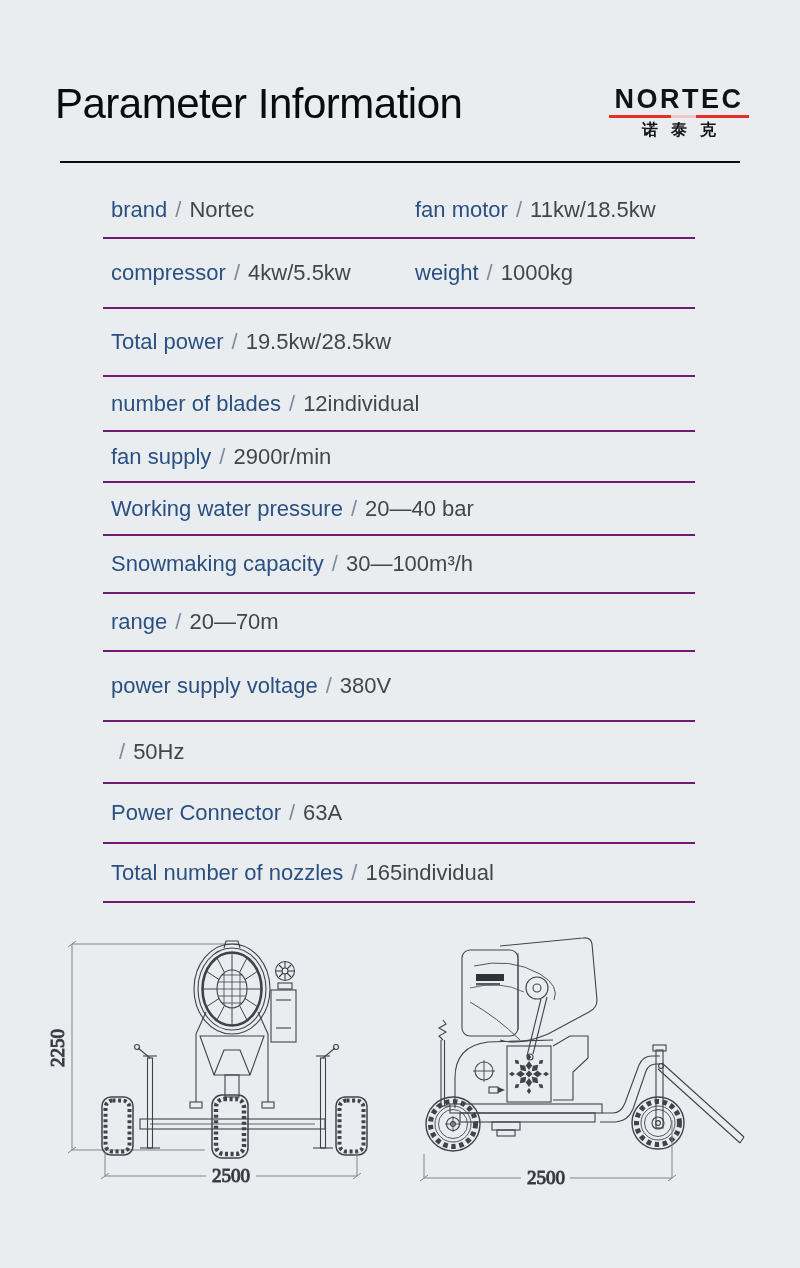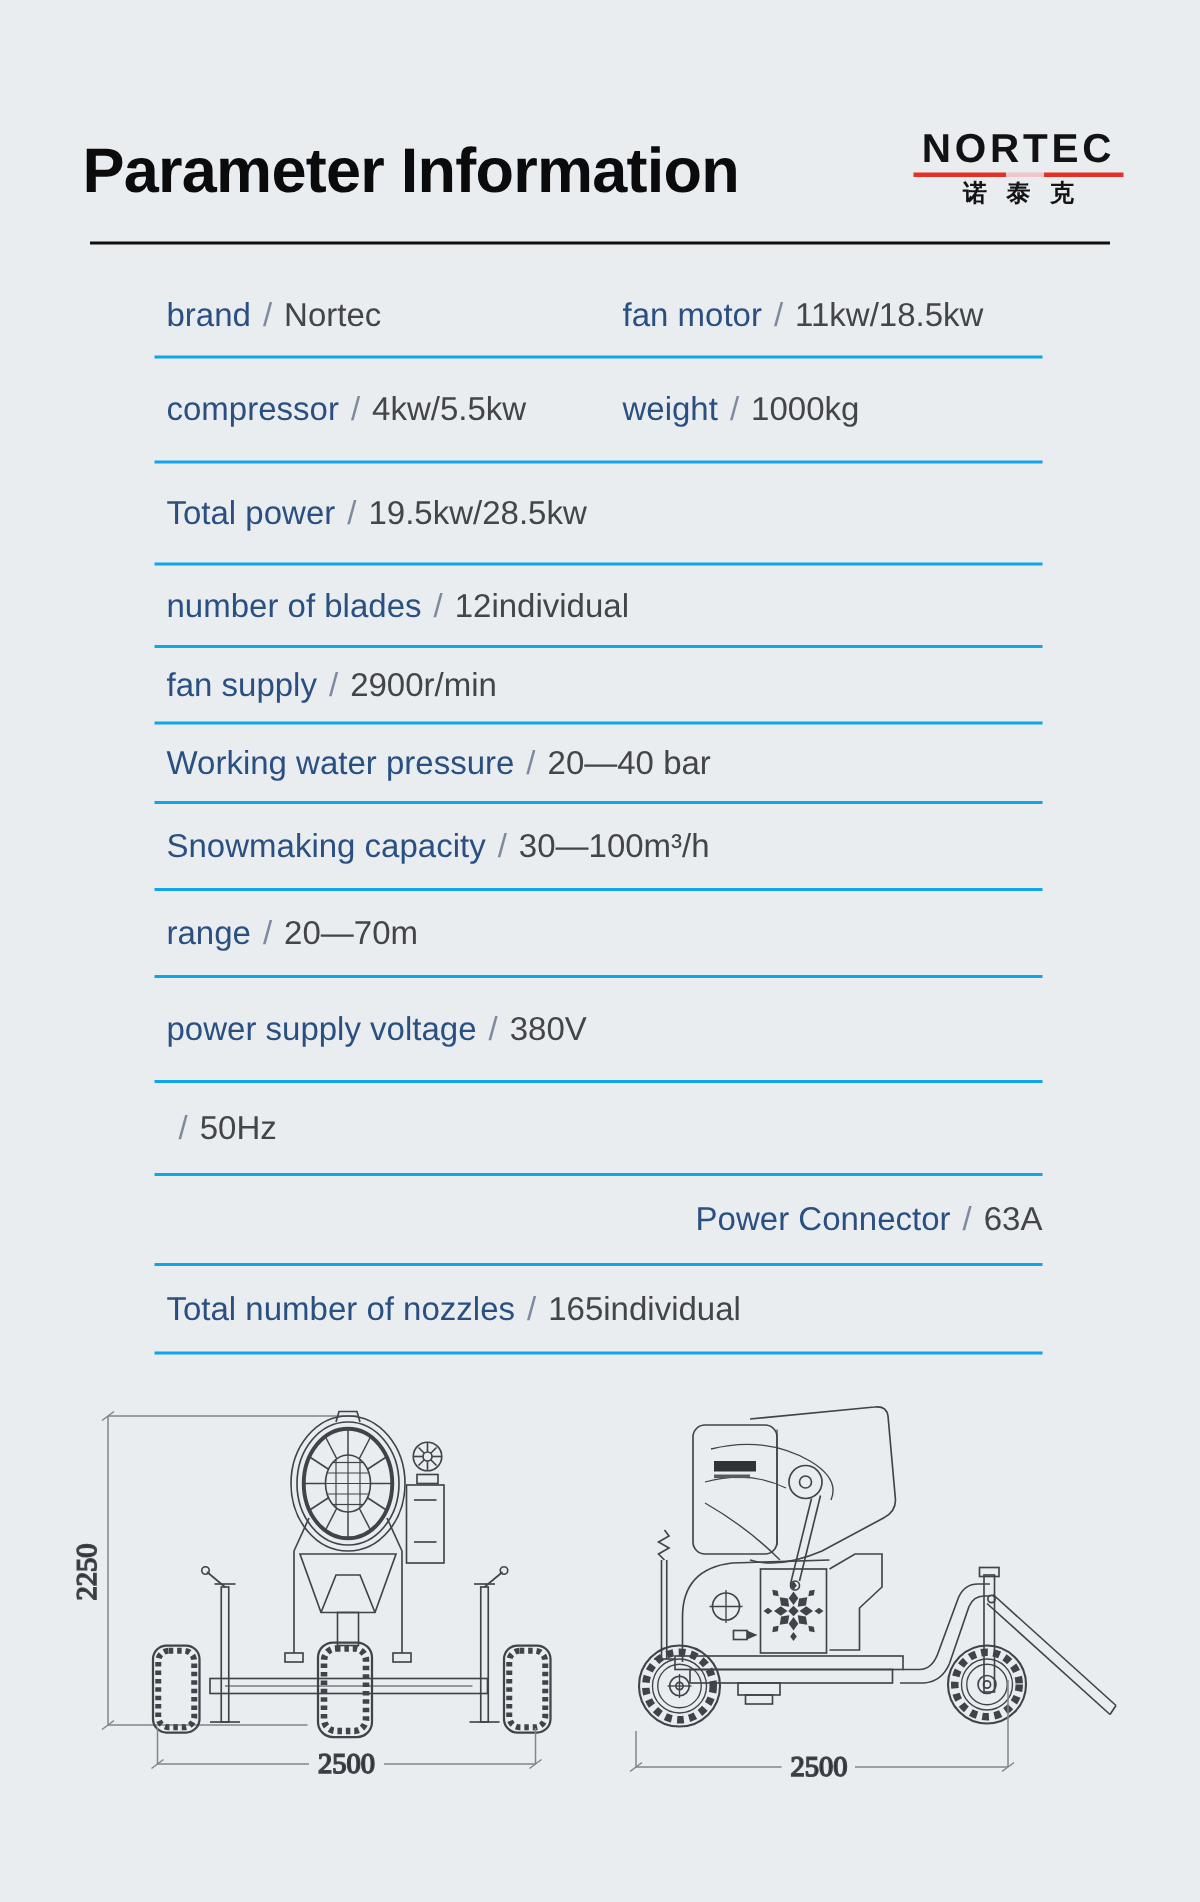--- a/index.html
+++ b/index.html
@@ -6,22 +6,22 @@
   body{
     width:800px;height:1268px;
     background:#eaedf0;
     font-family:"Liberation Sans", sans-serif;
     -webkit-font-smoothing:antialiased;
   }
   .page{position:relative;width:800px;height:1268px;overflow:hidden;background:#eaedf0;}
 
   
   .page-title{
-    position:absolute;left:55px;top:90px;
-    font-size:42px;font-weight:700;color:#0b0b0c;letter-spacing:-0.5px;
+    position:absolute;left:55px;top:80px;
+    font-size:42px;font-weight:400;color:#0b0b0c;letter-spacing:-0.5px;
   }
   .logo{position:absolute;left:609px;top:86px;width:140px;text-align:center;}
   .logo-name{
     font-size:27px;font-weight:700;color:#121215;letter-spacing:2.5px;
     font-family:"Liberation Sans", sans-serif;line-height:1;
   }
   .logo-rule{
     height:3px;margin-top:2px;
     background:linear-gradient(to right,
       #e43128 0%, #e43128 44%,
@@ -33,34 +33,34 @@
     letter-spacing:13px;padding-left:13px;line-height:1;
   }
   .header-rule{
     position:absolute;left:60px;top:161px;width:680px;height:2px;background:#0d0d0d;
   }
 
   
   .spec-table{position:absolute;left:103px;top:182px;width:592px;}
   .spec-row{
     display:flex;align-items:center;
-    border-bottom:2px solid #0ea5e9;
+    border-bottom:2px solid #701a75;
     box-sizing:border-box;
   }
   .spec-row:nth-child(1){height:57px;}
   .spec-row:nth-child(2){height:70px;}
   .spec-row:nth-child(3){height:68px;}
   .spec-row:nth-child(4){height:55px;}
   .spec-row:nth-child(5){height:51px;}
   .spec-row:nth-child(6){height:53px;}
   .spec-row:nth-child(7){height:58px;}
   .spec-row:nth-child(8){height:58px;}
   .spec-row:nth-child(9){height:70px;}
   .spec-row:nth-child(10){height:62px;}
-  .spec-row:nth-child(11){height:60px;justify-content:flex-end;}
+  .spec-row:nth-child(11){height:60px;}
   .spec-row:nth-child(12){height:59px;}
   .spec-cell{display:flex;align-items:baseline;padding-left:8px;white-space:nowrap;}
   .spec-cell.col-a{width:296px;flex:0 0 296px;}
   .spec-label{color:#2a5082;font-size:22px;}
   .spec-sep{color:#7d8ba0;font-size:22px;margin:0 8px;}
   .spec-value{color:#434549;font-size:22px;}
 
   
   .drawings{position:absolute;left:0;top:900px;}
   .dim-text{font-family:"Liberation Serif", serif;font-size:19px;fill:#26282a;}

